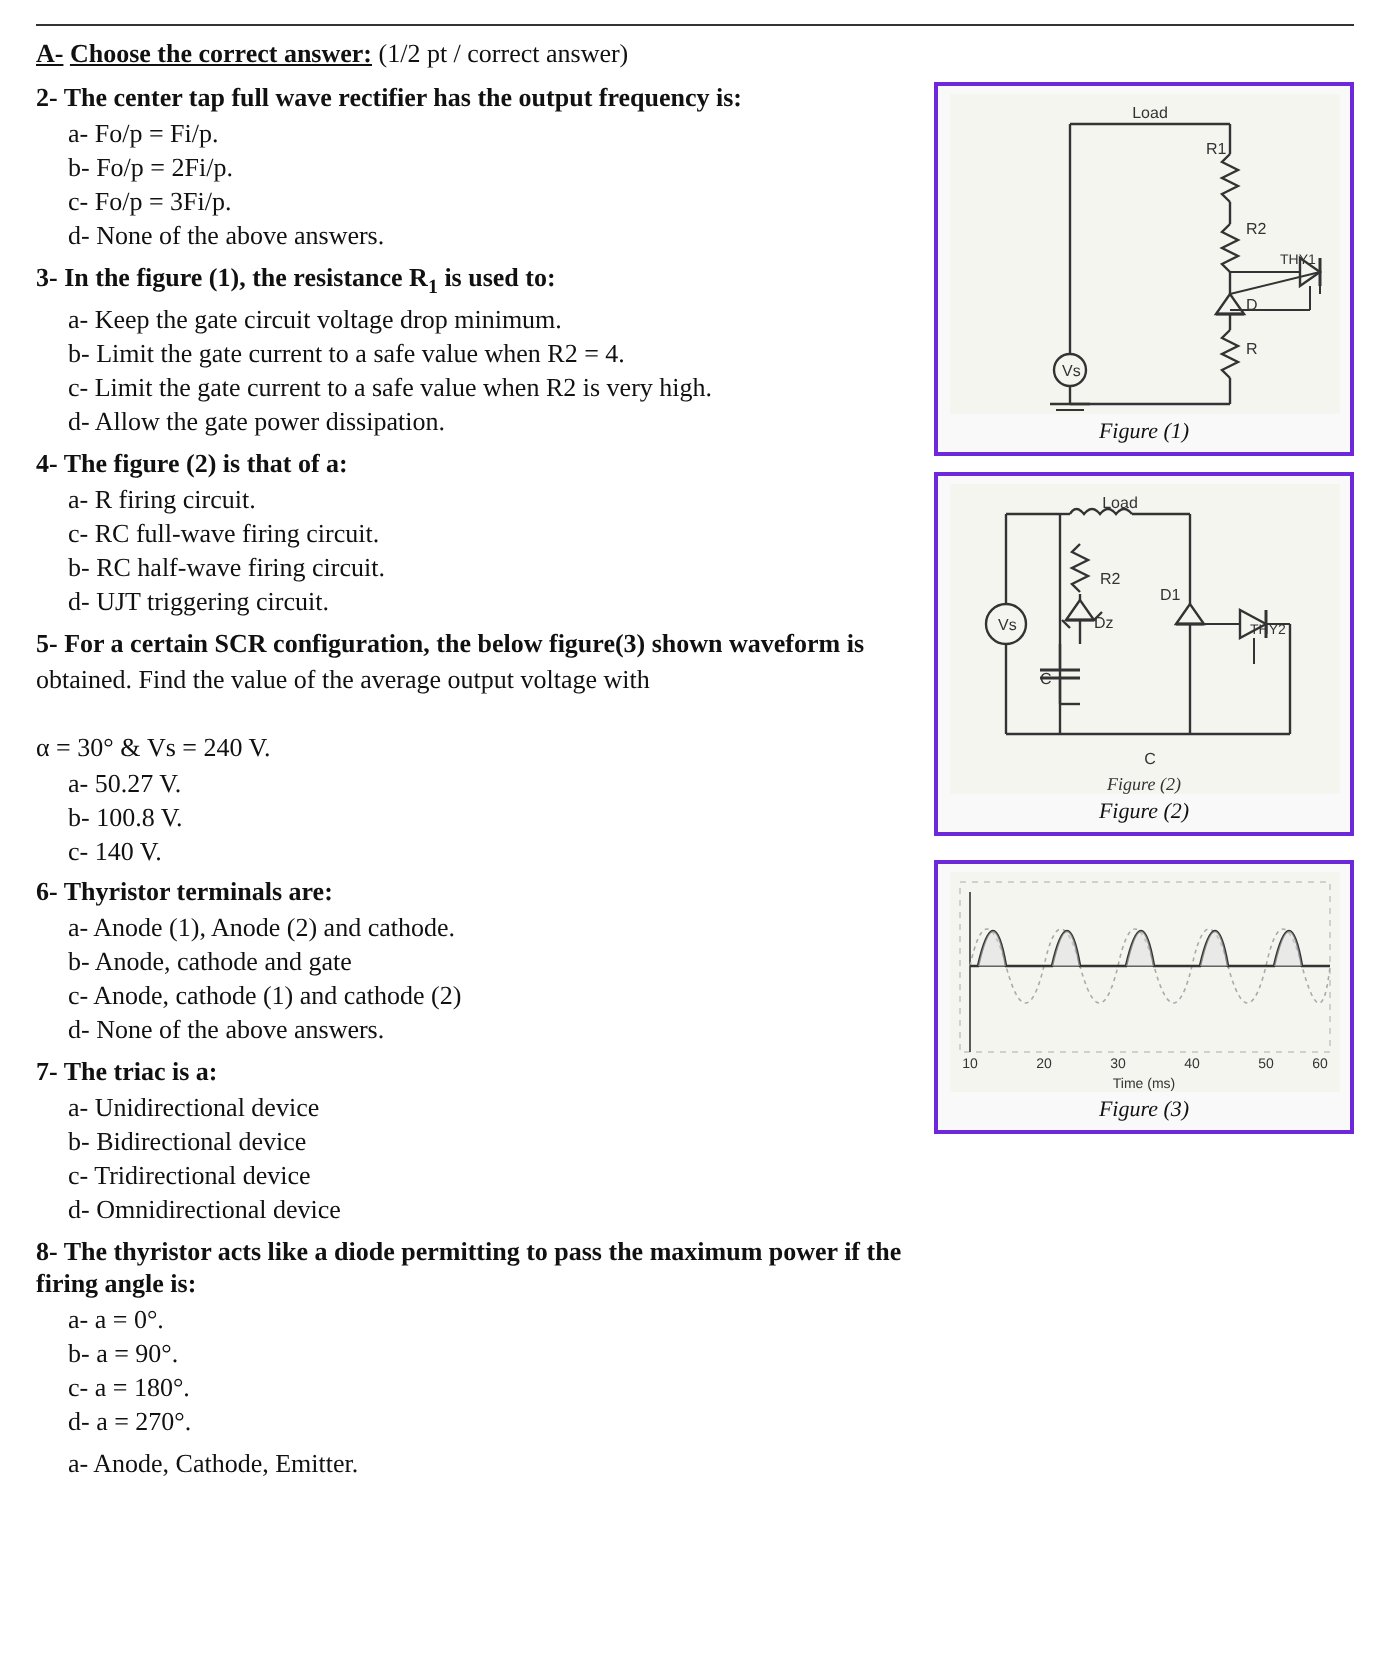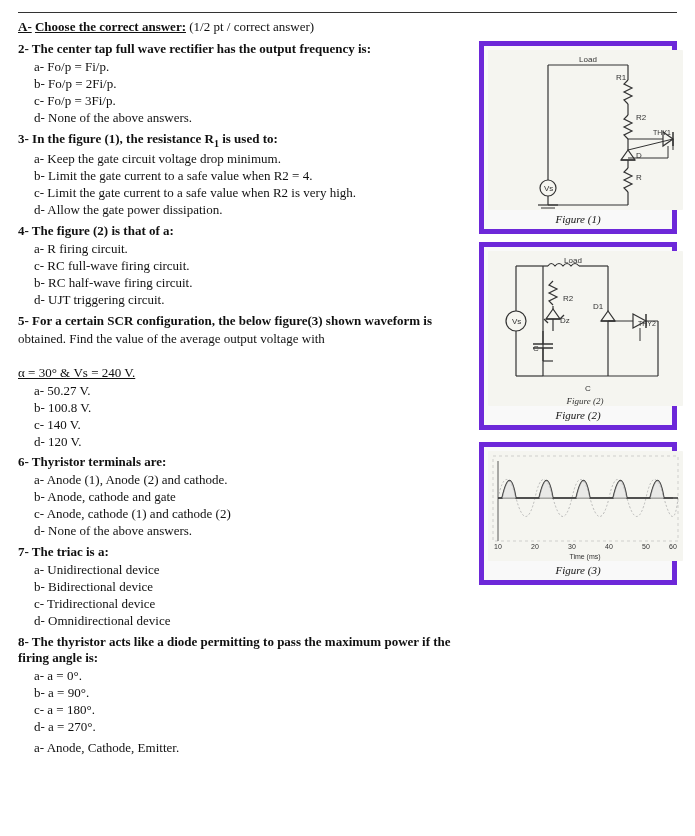--- a/index.html
+++ b/index.html
@@ -40,25 +40,24 @@
       font-size: 13px;
     }
     .options {
       margin-left: 16px;
     }
     .option {
       margin-bottom: 1px;
       font-size: 13px;
     }
     .figure-box {
-      border: 5px solid #6d28d9;
+      border: 2px solid #6d28d9;
       background: #f9f9f9;
       padding: 4px;
       position: relative;
-      margin-left: 12px;
     }
     .figure-label {
       font-size: 11px;
       text-align: center;
       margin-top: 3px;
       font-style: italic;
     }
     
     .fig1-svg, .fig2-svg, .fig3-svg {
       display: block;
@@ -116,26 +115,25 @@
         <div class="option">a- R firing circuit.</div>
         <div class="option">c- RC full-wave firing circuit.</div>
         <div class="option">b- RC half-wave firing circuit.</div>
         <div class="option">d- UJT triggering circuit.</div>
       </div>
     </div>
 
     <div class="question-block q5-block">
       <div class="question-title">5- For a certain SCR configuration, the below figure(3) shown waveform is</div>
       <div style="font-size:13px; margin-bottom:18px;">obtained. Find the value of the average output voltage with</div>
-      <div style="font-size:13px; margin-bottom:2px;text-decoration:underline;">α = 30° &amp; Vs = 240 V.</div>
+      <div style="font-size:13px; margin-bottom:2px;">α = 30° &amp; Vs = 240 V.</div>
       <div class="options">
         <div class="option">a- 50.27 V.</div>
         <div class="option">b- 100.8 V.</div>
         <div class="option">c- 140 V.</div>
-        <div class="option">d- 120 V.</div>
       </div>
     </div>
 
     <div class="question-block">
       <div class="question-title">6- Thyristor terminals are:</div>
       <div class="options">
         <div class="option">a- Anode (1), Anode (2) and cathode.</div>
         <div class="option">b- Anode, cathode and gate</div>
         <div class="option">c- Anode, cathode (1) and cathode (2)</div>
         <div class="option">d- None of the above answers.</div>

